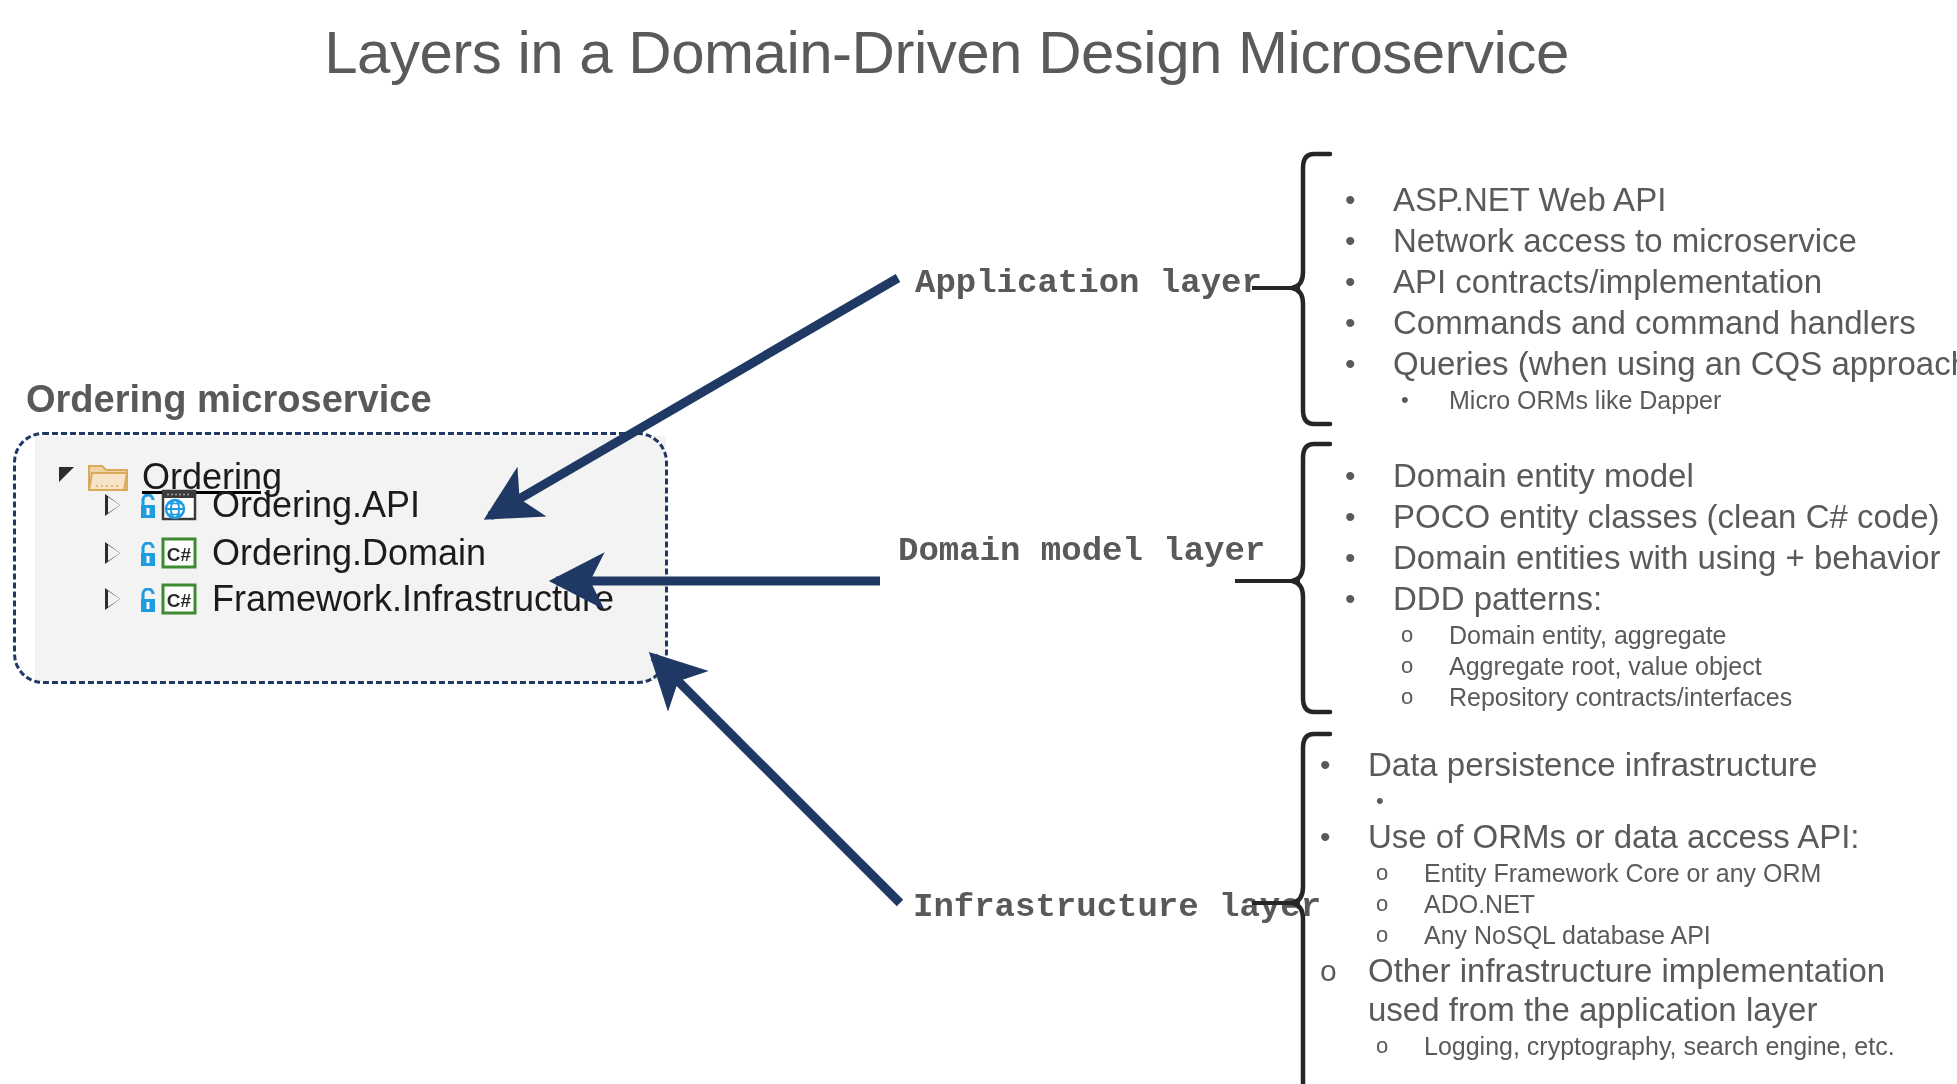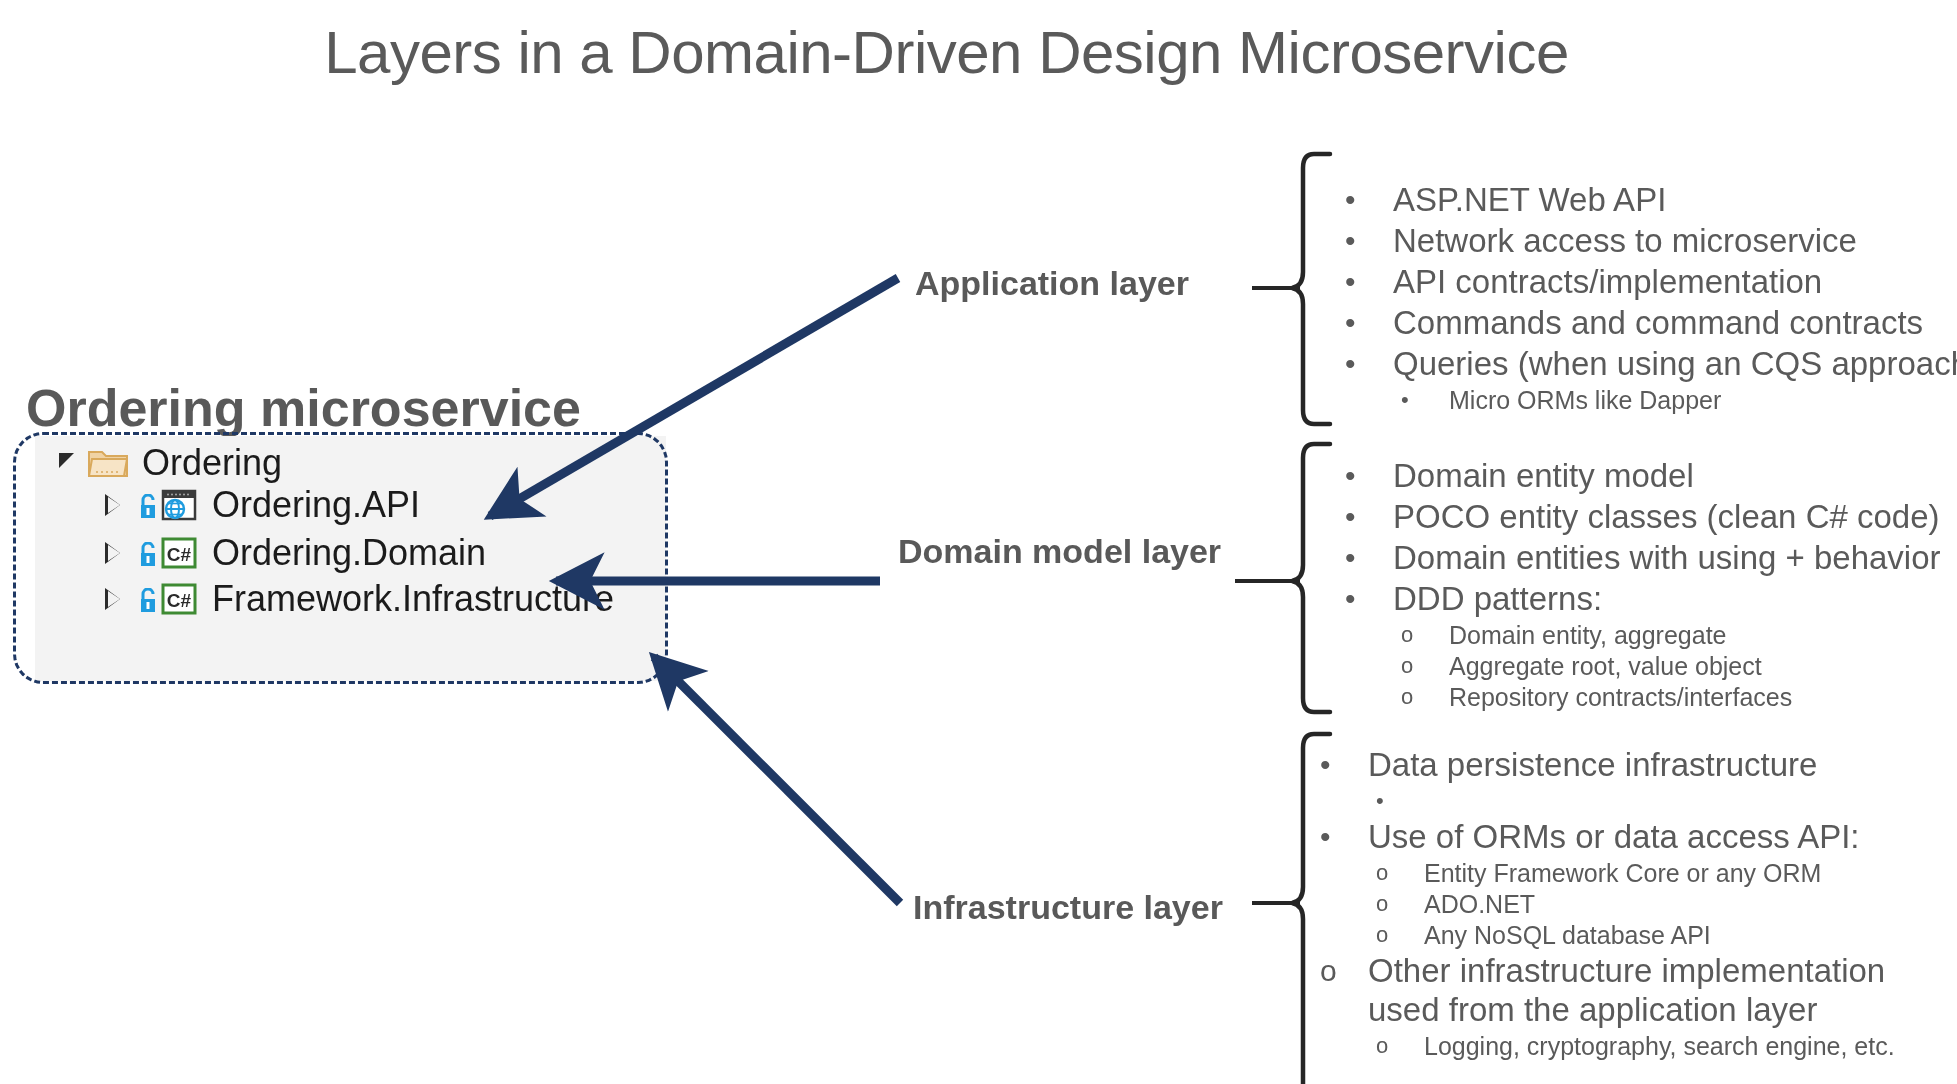--- a/index.html
+++ b/index.html
@@ -14,21 +14,21 @@
   #title{
     position:absolute;left:0;top:18px;width:1893px;
     text-align:center;
     font-size:60px;font-weight:400;color:#5a5a5a;
     letter-spacing:-0.5px;white-space:nowrap;
   }
 
   
   #ms-heading{
     position:absolute;left:26px;top:378px;
-    font-size:52px;font-weight:bold;color:#595959;
+    font-size:38px;font-weight:bold;color:#595959;
     white-space:nowrap;
     text-align:center;
   }
 
   
   #tree-panel{
     position:absolute;left:13px;top:432px;width:655px;height:252px;
     border:3px dashed #1F3864;border-radius:30px;
     box-sizing:border-box;
   }
@@ -83,20 +83,21 @@
   }
   
   .lock-ico{width:20px;height:26px;margin-right:2px;position:relative;top:2px;}
   
   .proj-ico{width:38px;height:34px;margin-right:14px;position:relative;top:0px;}
 
   
   .layer-label{
     position:absolute;font-size:34px;font-weight:bold;color:#595959;
     white-space:nowrap;
+    font-family:Liberation Mono, monospace;
   }
   #lbl-app{left:915px;top:264px;}
   #lbl-dom{left:898px;top:532px;}
   #lbl-inf{left:913px;top:888px;text-align:right;}
 
   
   #vec{position:absolute;left:0;top:0;width:1957px;height:1084px;pointer-events:none;}
 
   
   .bullets{position:absolute;}
@@ -126,21 +127,21 @@
 
   <div id="title">Layers in a Domain-Driven Design Microservice</div>
 
   <div id="ms-heading">Ordering microservice</div>
 
   <div id="tree-fill"></div>
   <div id="tree-panel"></div>
 
   <div id="tree">
 
-    <div class="tree-row" style="left:24px;top:4px;">
+    <div class="tree-row" style="left:24px;top:18px;text-decoration:underline;">
       <span class="exp-open"></span>
       <span class="folder-ico">
         <svg viewBox="0 0 40 32" width="40" height="32">
           <path d="M1 6 L1 30 L39 30 L39 10 L18 10 L14 6 Z" fill="#f0d3a5" stroke="#d9a95c" stroke-width="2"></path>
           <path d="M4 13 L39 13 L36 30 L1 30 Z" fill="#f7e4c6" stroke="#d9a95c" stroke-width="2"></path>
           <g fill="#d9a95c">
             <circle cx="9" cy="26" r="1"></circle>
               <circle cx="14" cy="26" r="1"></circle>
             <circle cx="19" cy="26" r="1"></circle>
               <circle cx="24" cy="26" r="1"></circle>
@@ -260,21 +261,21 @@
       <div class="bl lvl1">
         <span class="mk">•</span>
         <span class="tx">Network access to microservice</span>
       </div>
       <div class="bl lvl1">
         <span class="mk">•</span>
         <span class="tx">API contracts/implementation</span>
       </div>
       <div class="bl lvl1">
         <span class="mk">•</span>
-        <span class="tx">Commands and command contracts</span>
+        <span class="tx">Commands and command handlers</span>
       </div>
       <div class="bl lvl1">
         <span class="mk">•</span>
         <span class="tx">Queries (when using an CQS approach)</span>
       </div>
       <div class="bl lvl2">
         <span class="mk">•</span>
         <span class="tx">Micro ORMs like Dapper</span>
       </div>
     </div>

